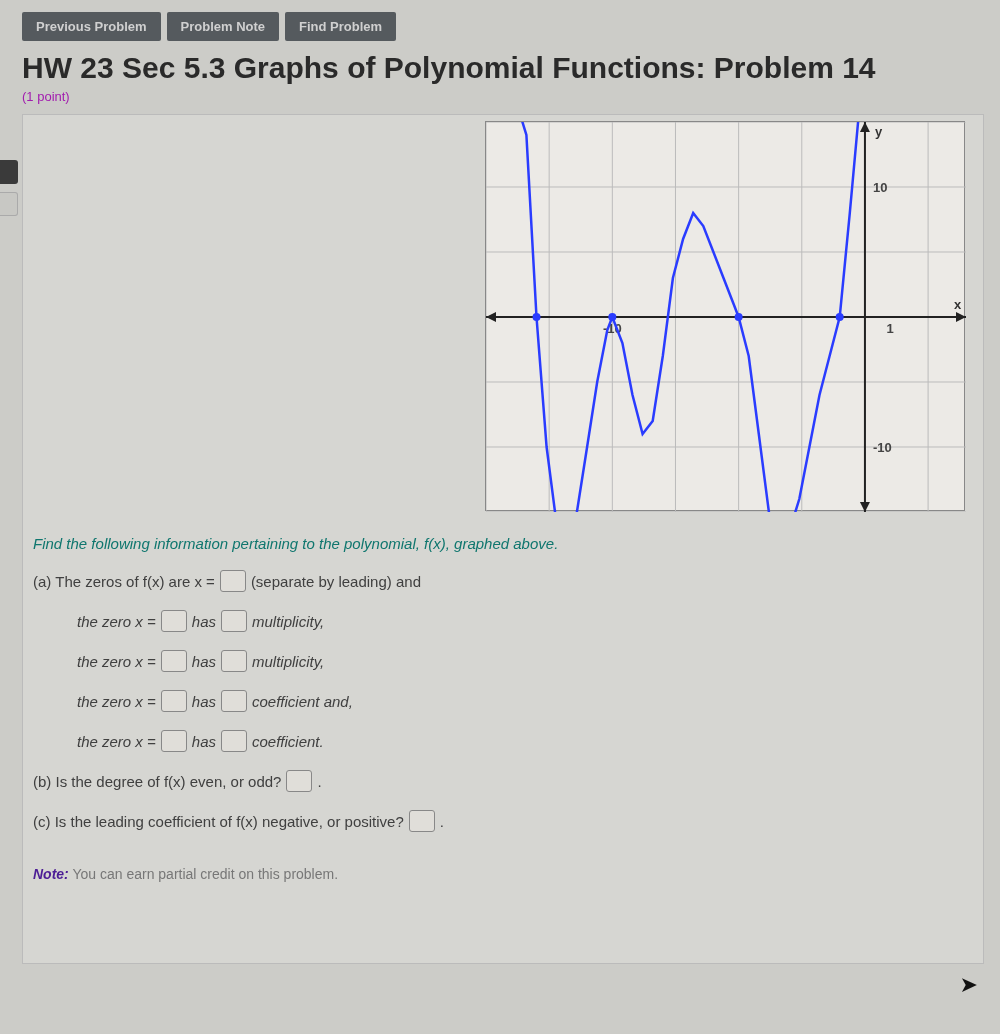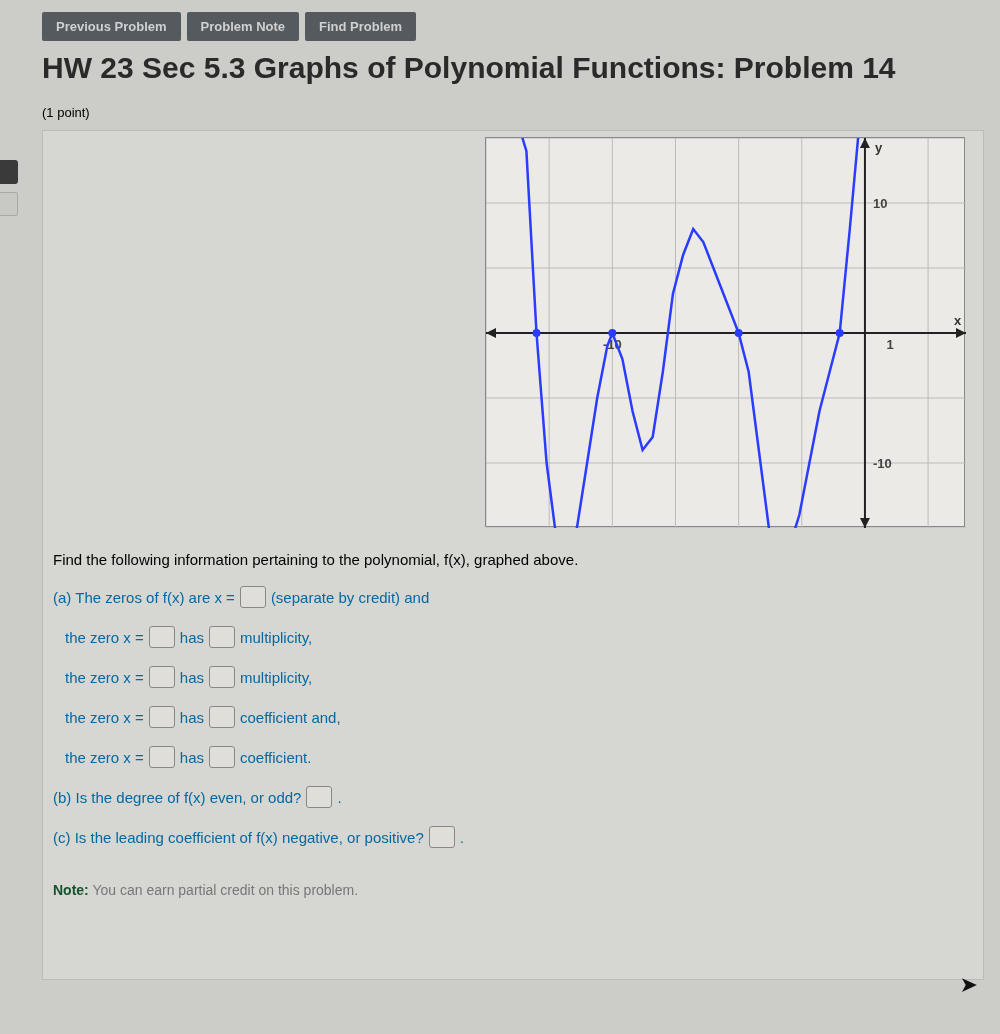--- a/index.html
+++ b/index.html
@@ -5,71 +5,71 @@
   * { box-sizing: border-box; margin: 0; padding: 0; }
   body {
     background: #ccccc8;
     font-family: Arial, Helvetica, sans-serif;
     width: 1000px;
     height: 1034px;
     overflow: hidden;
     color: #555;
     position: relative;
   }
-  .page { padding: 12px 16px 12px 42px; }
+  .page { padding: 12px 16px 12px 22px; }
   .nav-buttons { display: flex; gap: 6px; margin-bottom: 10px; }
   .nav-btn {
     background: #555a5e;
     color: #d0d0d0;
     border: none;
     padding: 7px 14px;
     font-size: 13px;
     font-weight: bold;
     border-radius: 2px;
     cursor: pointer;
   }
   .title {
     font-size: 30px;
     font-weight: bold;
     color: #2a2a2a;
-    margin-bottom: 20px;
+    margin-bottom: 4px;
   }
-  .points { font-size: 13px; color: #000000; margin-bottom: 10px; }
+  .points { font-size: 13px; color: #a21caf; margin-bottom: 10px; }
   .left-stubs { position: absolute; left: 0; top: 160px; }
   .stub { background: #3a3a3a; width: 18px; height: 24px; margin-bottom: 8px; border-radius: 0 3px 3px 0; }
   .stub.light { background: #c8c8c4; border: 1px solid #aaa; border-left: none; }
   .content {
     background: #d6d6d2;
     border: 1px solid #bbb;
     padding: 10px;
     min-height: 850px;
     position: relative;
   }
   .graph-wrap {
     position: absolute;
     right: 18px;
     top: 6px;
     width: 480px;
     height: 390px;
     background: #eceae6;
     border: 1px solid #888;
   }
-  .prompt { margin-top: 410px; color: #000000; font-size: 15px; }
-  .qline { margin-top: 18px; color: #0369a1; font-size: 15px; display: flex; align-items: center; flex-wrap: wrap; gap: 5px; }
-  .indent { margin-left: 12px; }
+  .prompt { margin-top: 410px; color: #0f766e; font-size: 15px; font-style: italic; }
+  .qline { margin-top: 18px; color: #404040; font-size: 15px; display: flex; align-items: center; flex-wrap: wrap; gap: 5px; }
+  .indent { margin-left: 44px; font-style: italic; }
   .answer-box {
     display: inline-block;
     width: 26px; height: 22px;
     background: #e0ded9;
     border: 1px solid #888;
     border-radius: 3px;
     vertical-align: middle;
   }
   .note { margin-top: 34px; font-size: 14px; color: #777; }
-  .note b { color: #14532d; }
+  .note b { color: #4c1d95; font-style: italic; }
   svg { display: block; }
   .cursor { position: absolute; right: 22px; bottom: 36px; font-size: 22px; color: #111; }
 </style>
 </head>
 <body>
 
 <div class="left-stubs">
   <div class="stub"></div>
   <div class="stub light"></div>
 </div>
@@ -121,21 +121,21 @@
           <circle cx="252.6315789473684" cy="195" r="4" fill="#2a3cff"></circle>
           <circle cx="353.6842105263158" cy="195" r="4" fill="#2a3cff"></circle>
         </svg>
     </div>
 
     <div class="prompt">Find the following information pertaining to the polynomial, f(x), graphed above.</div>
 
     <div class="qline">
       <span>(a) The zeros of f(x) are x =</span>
       <span class="answer-box"></span>
-      <span>(separate by credit) and</span>
+      <span>(separate by leading) and</span>
     </div>
 
     <div class="qline indent">
       <span>the zero x =</span>
       <span class="answer-box"></span>
       <span>has</span>
       <span class="answer-box"></span>
       <span>multiplicity,</span>
     </div>
 

